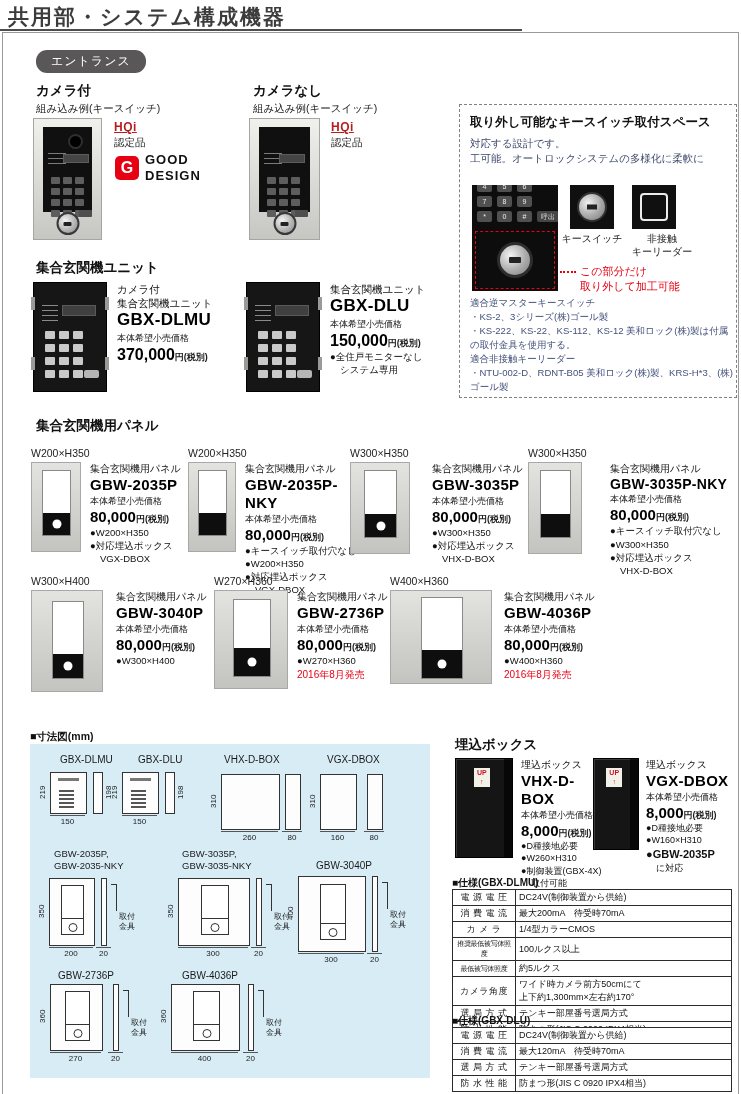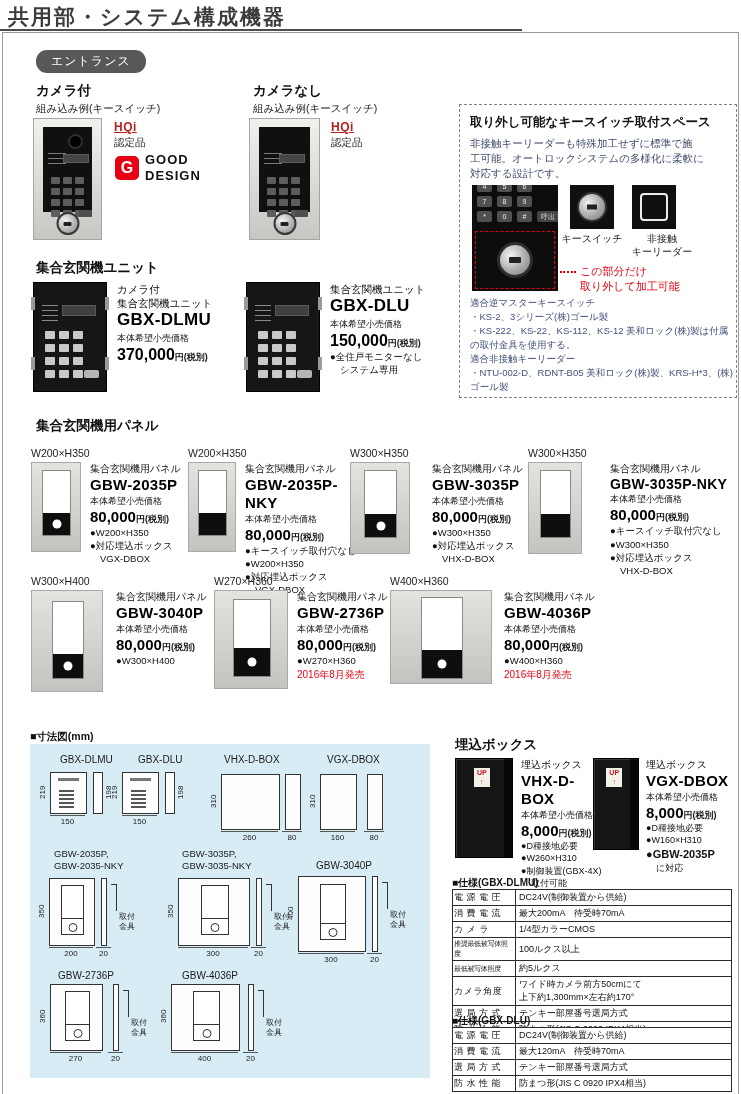--- a/index.html
+++ b/index.html
@@ -100,21 +100,21 @@
   .blabel{position:absolute;font-size:8px;line-height:1.2;color:#1a1a1a;}
   
   .ebox{position:relative;background:#151515;border:1px solid #000;flex:none;
         box-shadow:inset -8px 0 0 rgba(0,0,0,.65),inset 1px 1px 0 #3a3a3a;}
   .uptag{position:absolute;top:9px;left:46%;transform:translateX(-50%);width:16px;height:19px;background:#f2f1e8;
          color:#cf1126;font-size:7px;font-weight:bold;text-align:center;line-height:1.3;}
   
   .spec-title{font-size:10px;font-weight:bold;color:#111;}
   table.spec{border-collapse:collapse;width:280px;}
   table.spec td{border:1px solid #2b2b2b;font-size:9px;color:#111;padding:1px 3px;vertical-align:middle;background:#fff;}
-  table.spec td.k{width:60px;letter-spacing:0.5px;padding:1px 1px;}
+  table.spec td.k{width:60px;text-align:center;letter-spacing:0.5px;padding:1px 1px;}
   table.spec td.k.sm{font-size:7px;letter-spacing:-0.3px;}
 </style>
 </head>
 <body>
 
 <div id="page">
 
   <div class="abs page-title">共用部・システム構成機器</div>
   <div class="abs title-rule"></div>
   <div class="abs frame"></div>
@@ -153,23 +153,22 @@
       <div class="ckey"></div>
     </div>
     <div class="ksw"></div>
   </div>
   <div class="abs hqi" style="left:331px;top:120px;">HQi</div>
   <div class="abs hqi-sub" style="left:331px;top:136px;">認定品</div>
 
   <div class="abs dashedbox">
     <div class="abs db-title">取り外し可能なキースイッチ取付スペース</div>
     <div class="abs db-body">
-      <div>非接触キーリーダーも特殊加工せずに標準で施</div>
+      <div>対応する設計です。</div>
       <div>工可能。オートロックシステムの多様化に柔軟に</div>
-      <div>対応する設計です。</div>
     </div>
     <div class="abs kpimg">
       <div class="kprow" style="top:-4px;">
         <span class="kpkey">4</span>
         <span class="kpkey">5</span>
         <span class="kpkey">6</span>
       </div>
       <div class="kprow" style="top:11px;">
         <span class="kpkey">7</span>
         <span class="kpkey">8</span>

